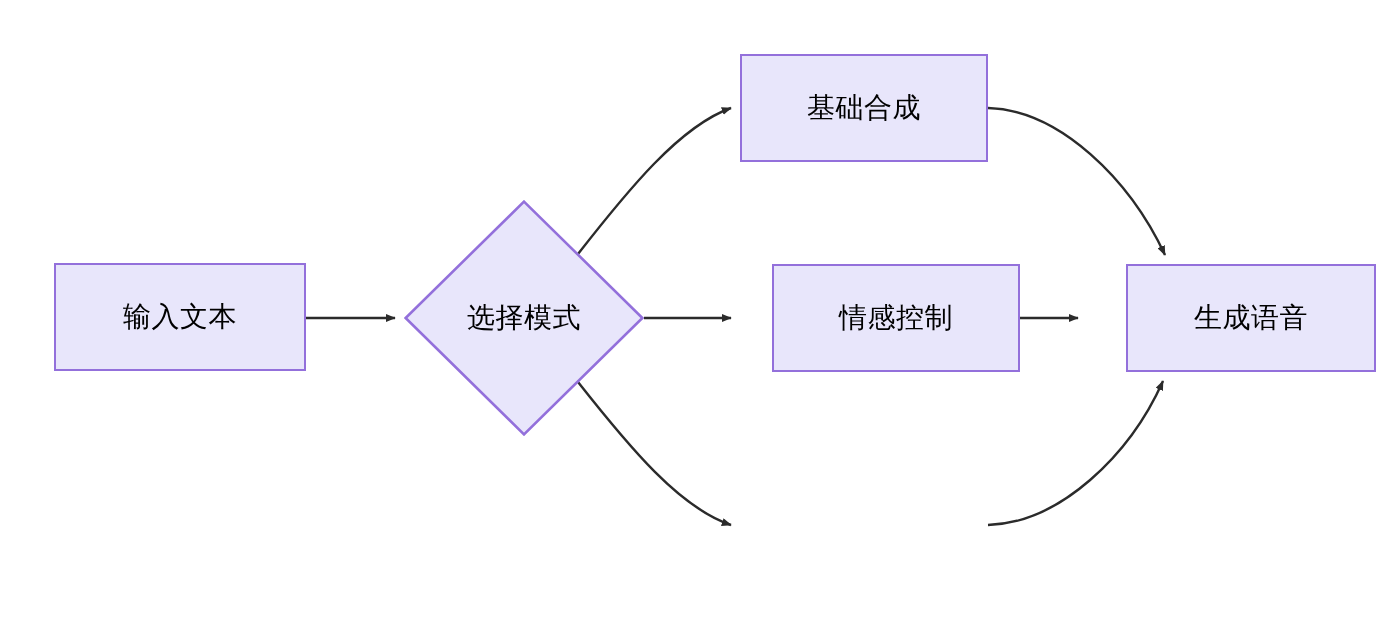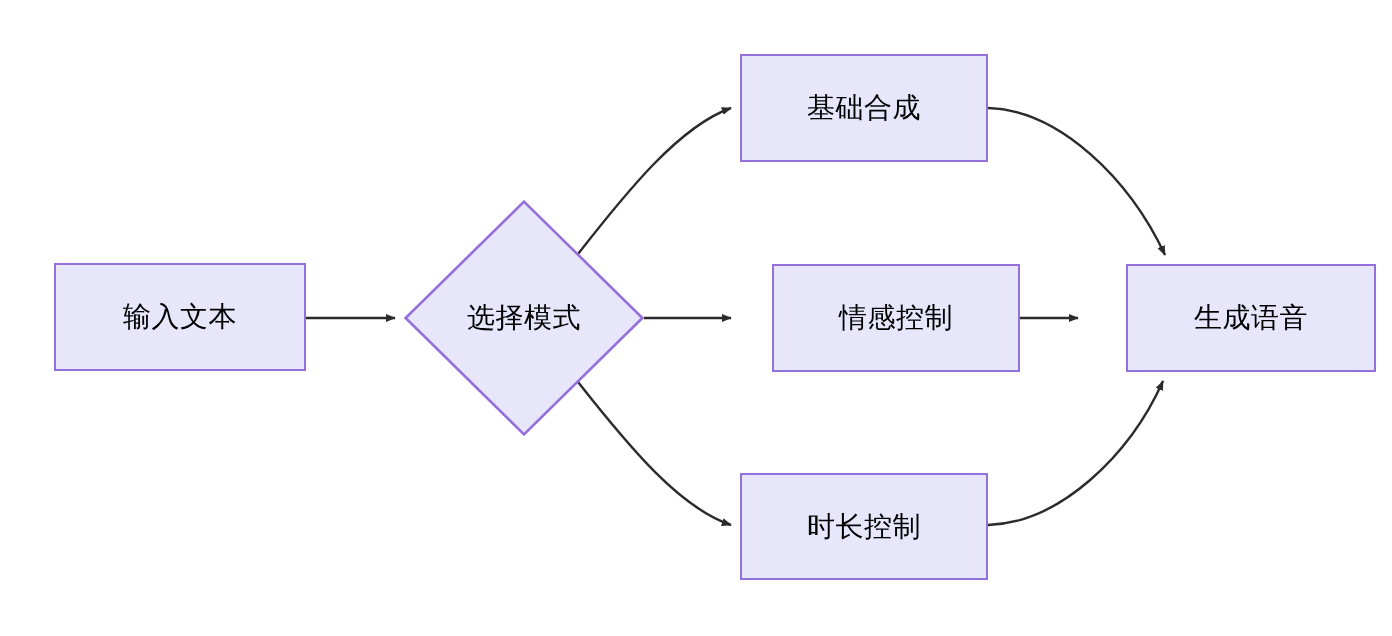--- a/index.html
+++ b/index.html
@@ -110,21 +110,18 @@
   </div>
 
   <div class="node node-rect" style="left:740px; top:54px; width:248px; height:108px;">
     <span class="node-label">基础合成</span>
   </div>
 
   <div class="node node-rect" style="left:740px; top:264px; width:248px; height:108px;margin-left:32px;">
     <span class="node-label">情感控制</span>
   </div>
 
-  <div class="node node-rect" style="left:740px; top:473px; width:248px; height:107px;">
-    <span class="node-label">时长控制</span>
-  </div>
 
   <div class="node node-rect" style="left:1087px; top:264px; width:250px; height:108px;margin-left:39px;">
     <span class="node-label">生成语音</span>
   </div>
 
 </div>
 
 </body></html>

